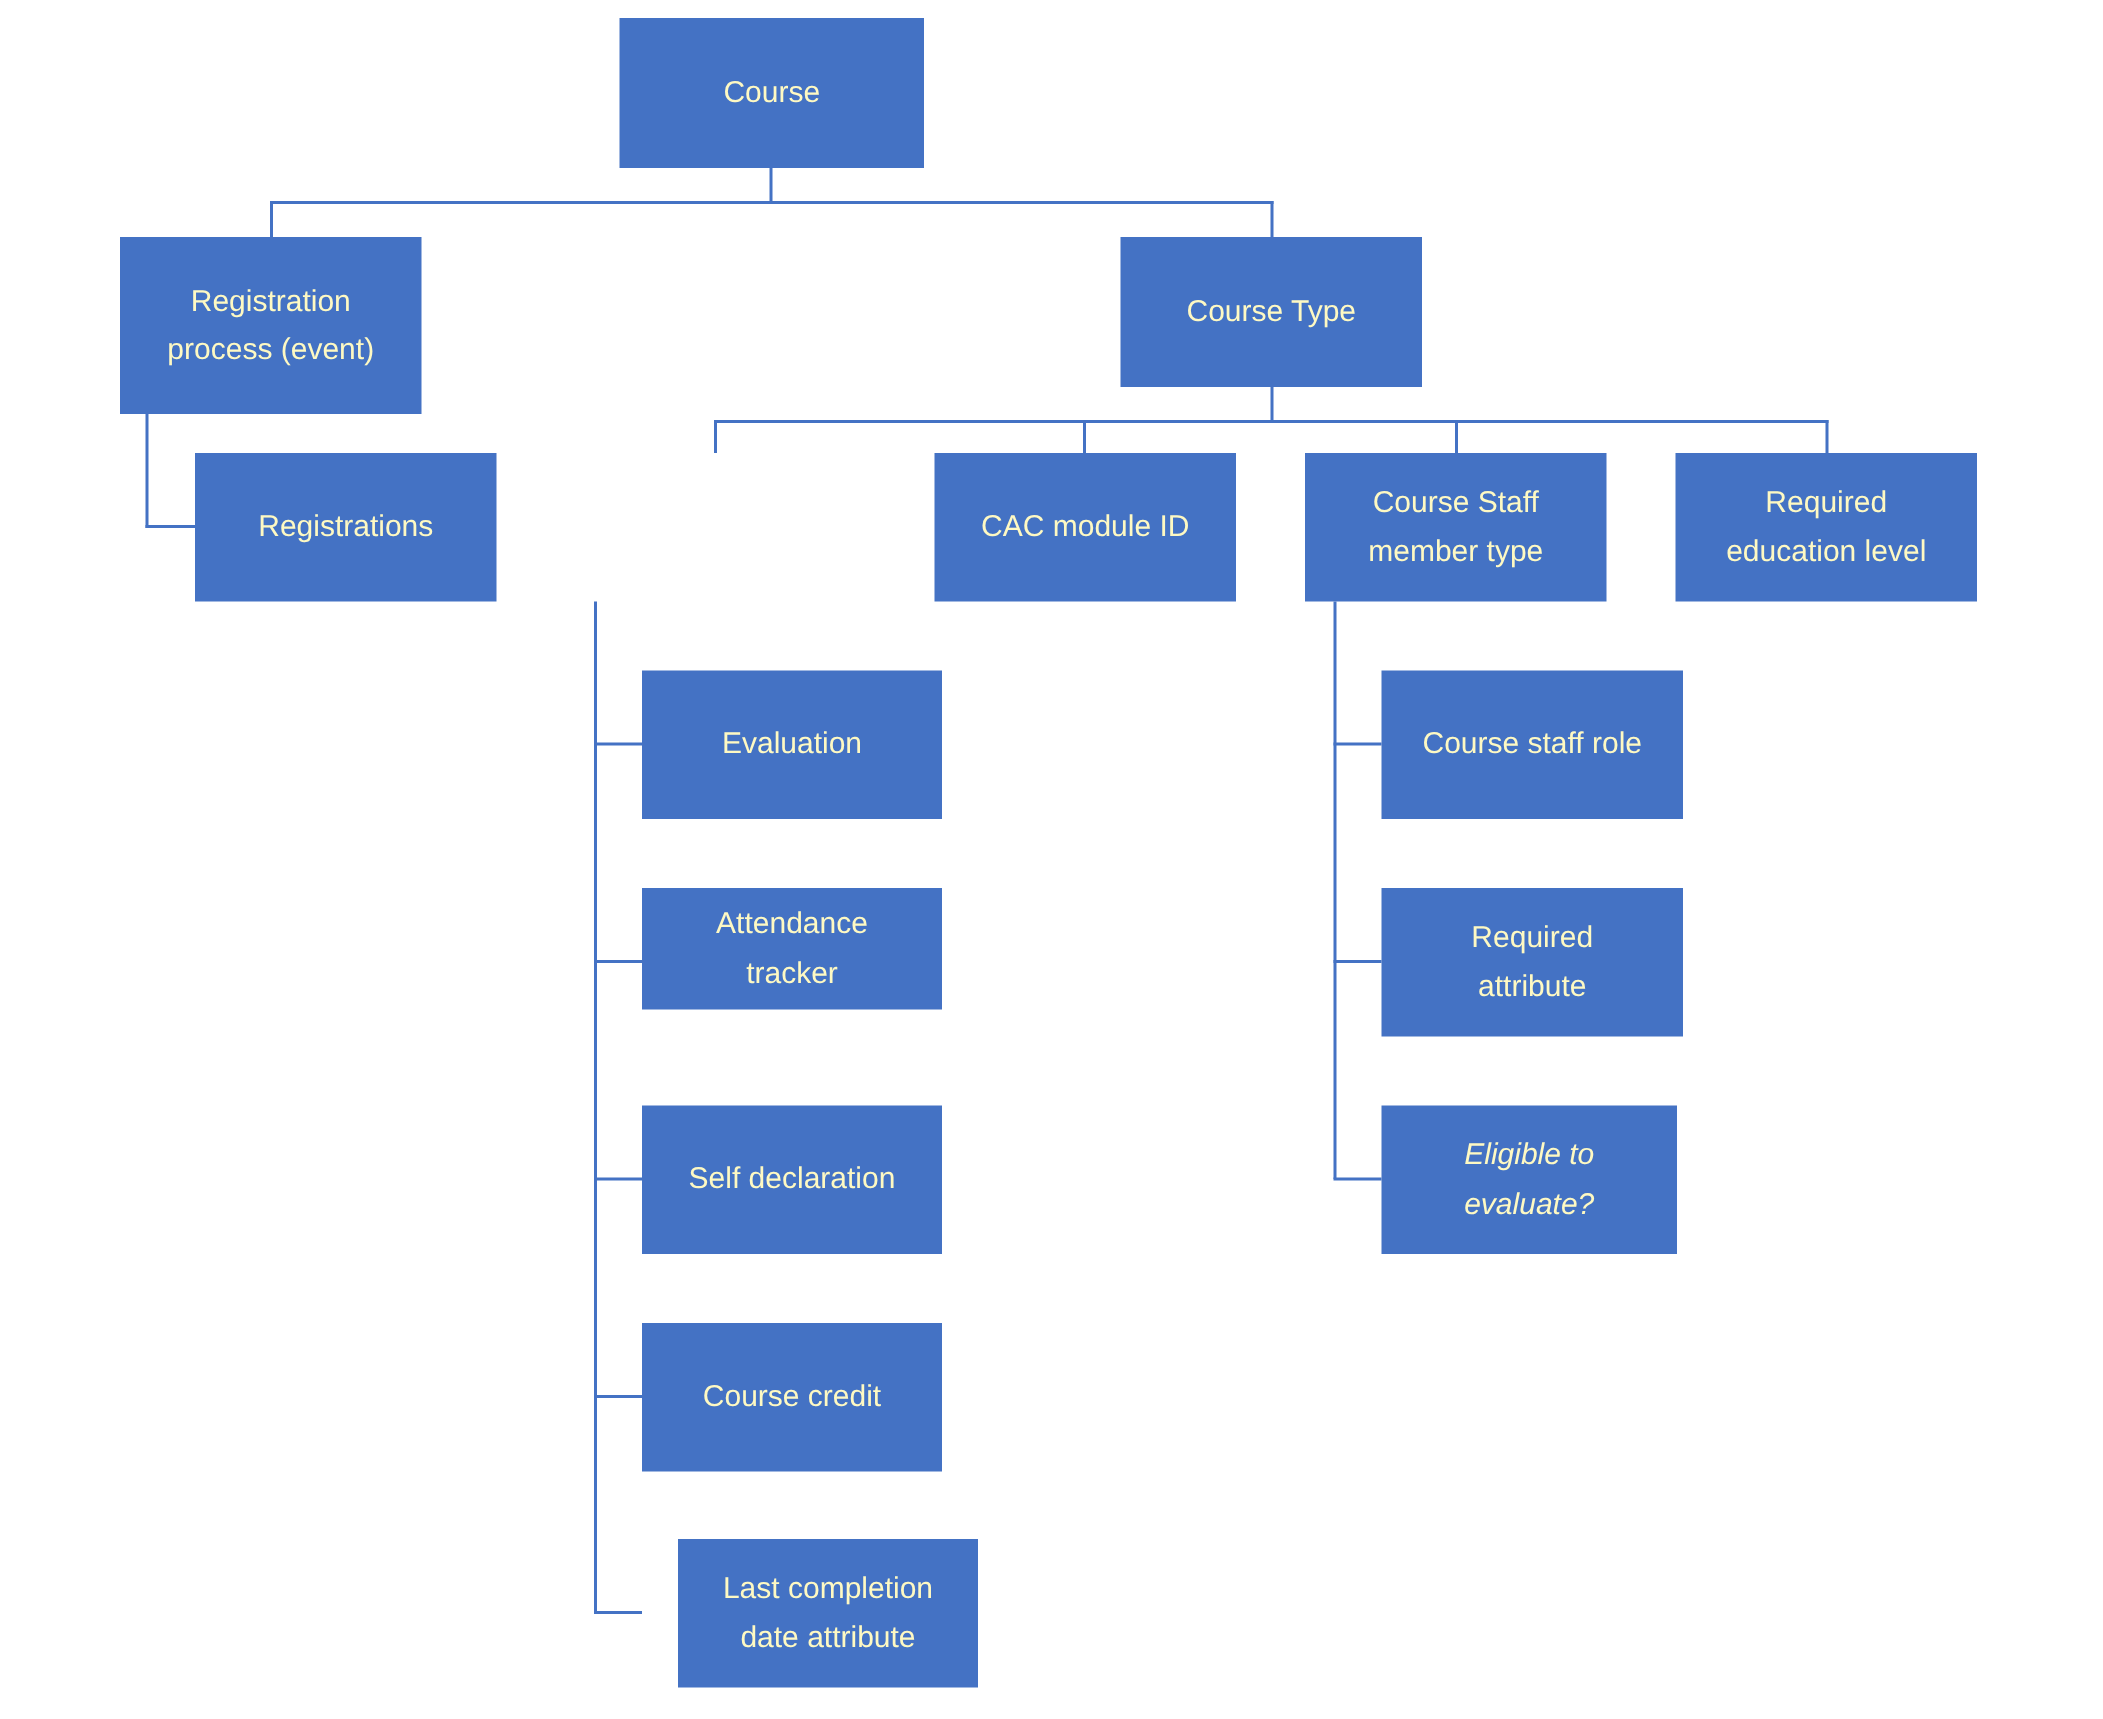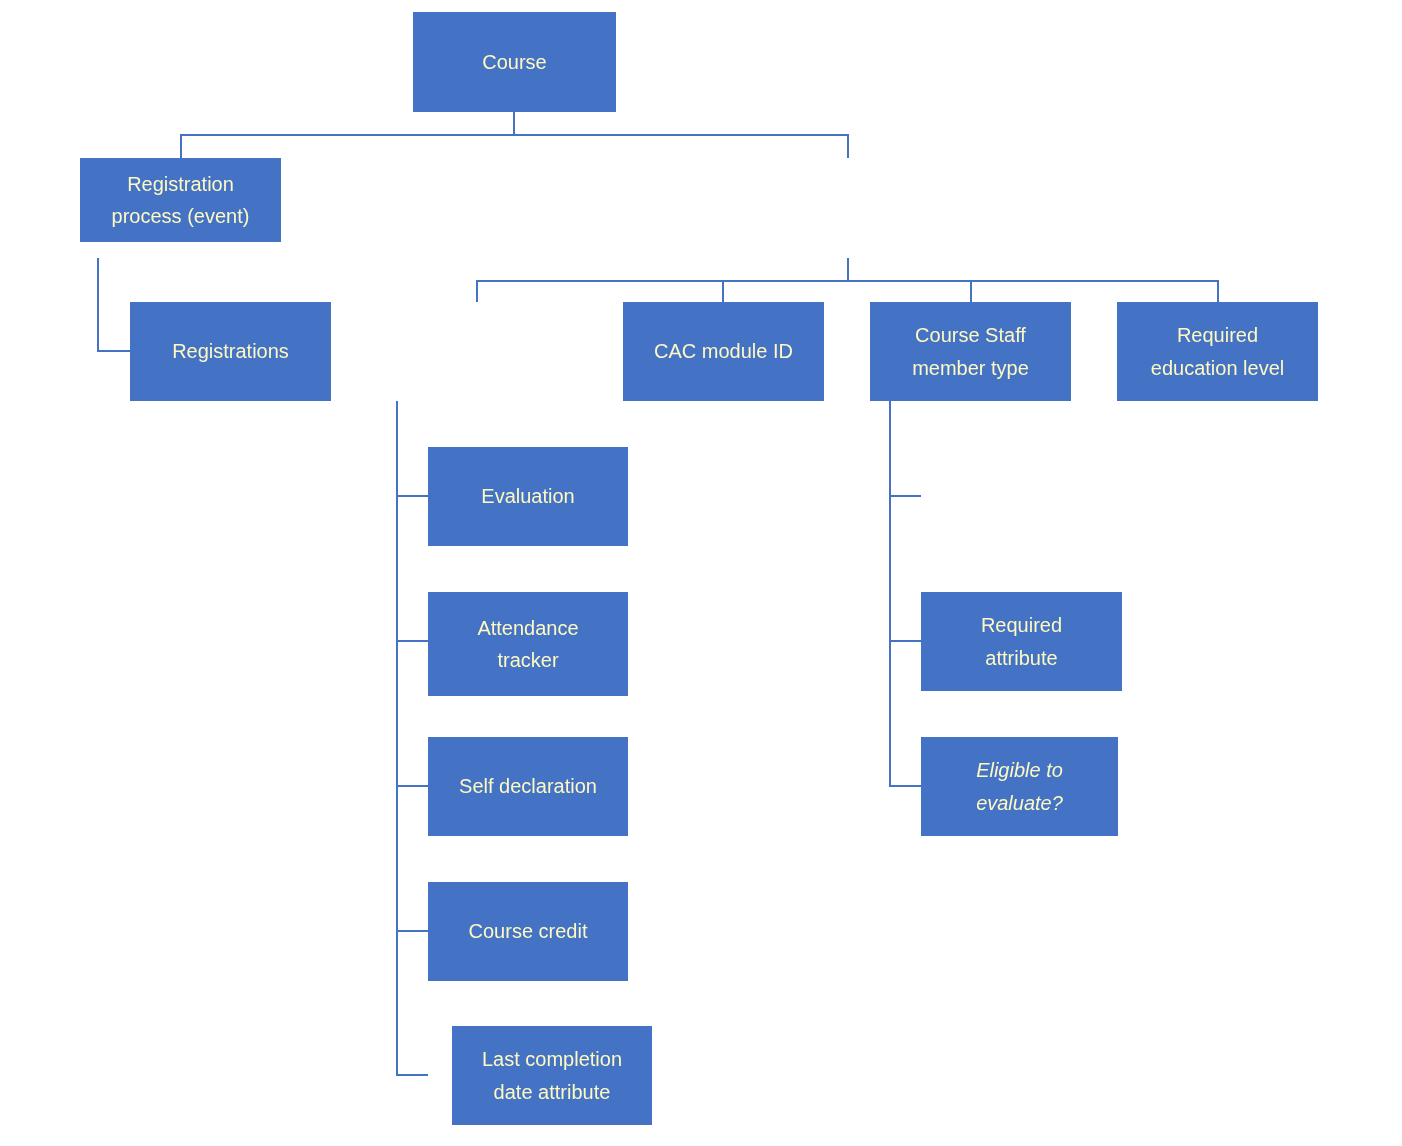--- a/index.html
+++ b/index.html
@@ -60,47 +60,49 @@
   <div class="line" style="left:396px; top:930px; width:32px; height:2px;"></div>
   <div class="line" style="left:396px; top:1074px; width:32px; height:2px;"></div>
 
   <div class="line" style="left:889px; top:401px; width:2px; height:385px;"></div>
   <div class="line" style="left:889px; top:495px; width:32px; height:2px;"></div>
   <div class="line" style="left:889px; top:640px; width:32px; height:2px;"></div>
   <div class="line" style="left:889px; top:785px; width:32px; height:2px;"></div>
 
   <div class="node" style="left:413px; top:12px; width:203px; height:100px;">Course</div>
 
-  <div class="node" style="left:80px; top:158px; width:201px; height:84px;">Registration
+  <div class="node" style="left:80px; top:158px; width:201px; height:118px;">Registration
 process (event)</div>
 
+  <div class="node" style="left:747px; top:158px; width:201px; height:100px;">Course Type</div>
 
   <div class="node" style="left:130px; top:302px; width:201px; height:99px;">Registrations</div>
 
 
   <div class="node" style="left:623px; top:302px; width:201px; height:99px;">CAC module ID</div>
 
   <div class="node" style="left:870px; top:302px; width:201px; height:99px;">Course Staff
 member type</div>
 
   <div class="node" style="left:1117px; top:302px; width:201px; height:99px;">Required
 education level</div>
 
   <div class="node" style="left:428px; top:447px; width:200px; height:99px;">Evaluation</div>
 
-  <div class="node" style="left:428px; top:592px; width:200px; height:104px;">Attendance
+  <div class="node" style="left:428px; top:592px; width:200px; height:81px;">Attendance
 tracker</div>
 
   <div class="node" style="left:428px; top:882px; width:200px; height:99px;">Course credit</div>
 
   <div class="node" style="left:428px; top:737px; width:200px; height:99px;">Self declaration</div>
 
   <div class="node" style="left:452px; top:1026px; width:200px; height:99px;">Last completion
 date attribute</div>
 
+  <div class="node" style="left:921px; top:447px; width:201px; height:99px;">Course staff role</div>
 
   <div class="node" style="left:921px; top:592px; width:201px; height:99px;">Required
 attribute</div>
 
   <div class="node" style="left:921px; top:737px; width:197px; height:99px;font-style:italic;">Eligible to
 evaluate?</div>
 
 </div>
 
 </body></html>

